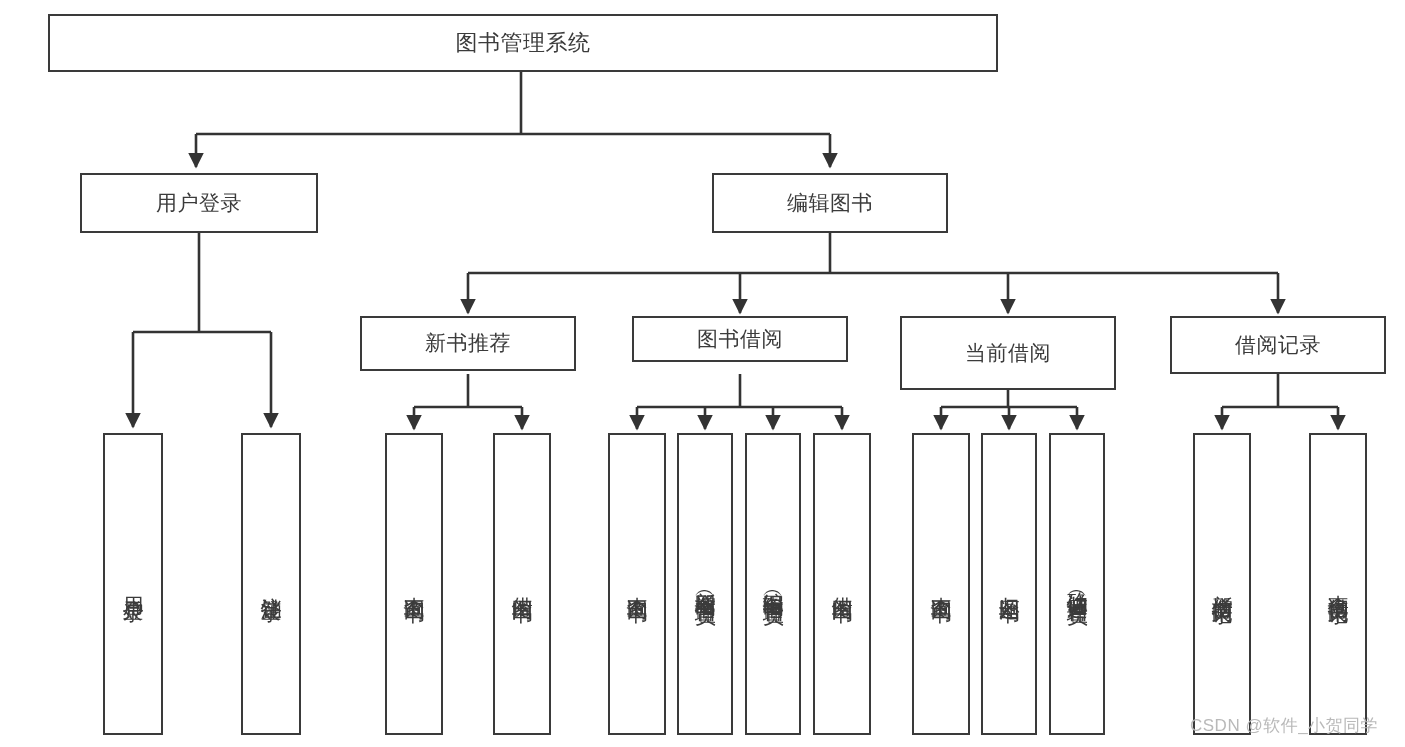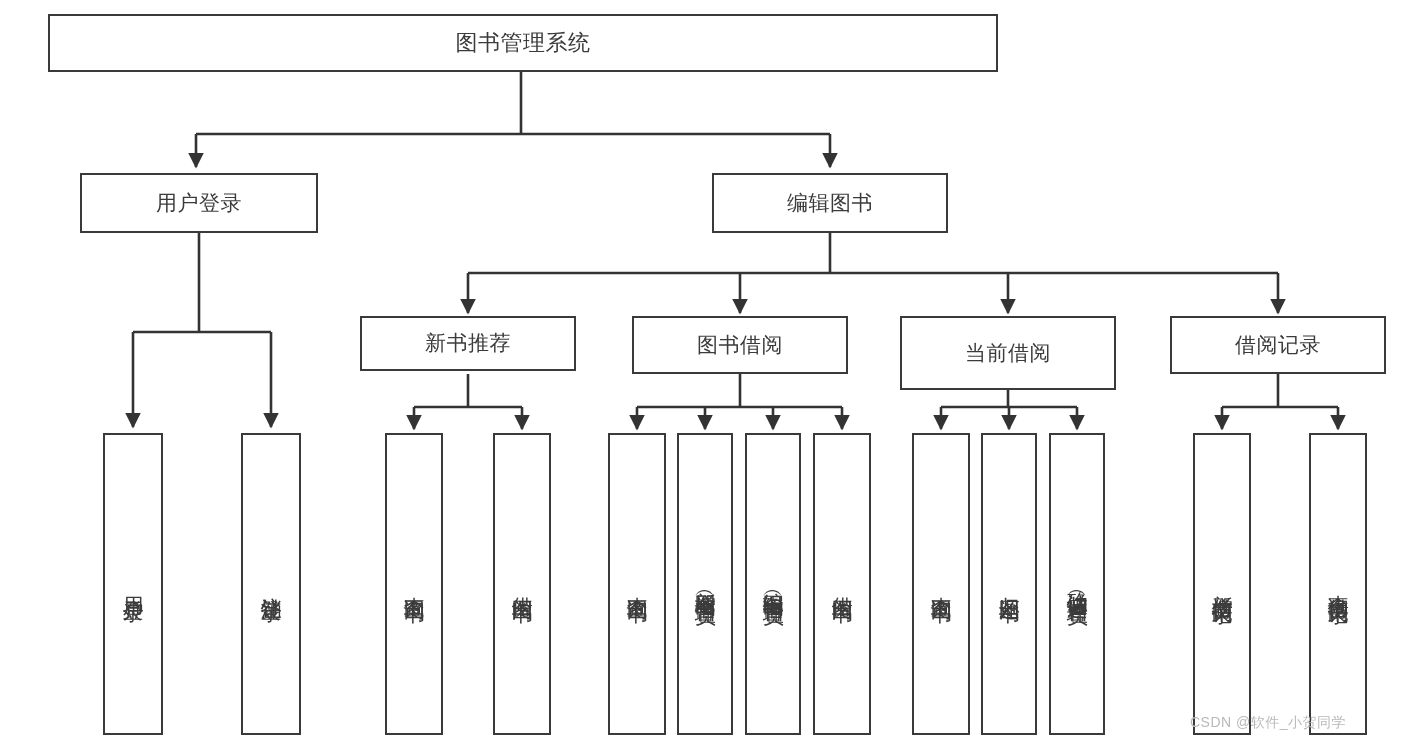--- a/index.html
+++ b/index.html
@@ -51,21 +51,21 @@
     padding: 4px 0;
     align-items: center;
     justify-content: center;
   }
   .node.root {
     font-size: 22px;
   }
   .watermark {
     position: absolute;
     color: #b9b9b9;
-    font-size: 14px;
+    font-size: 17px;
     letter-spacing: 0.5px;
     white-space: nowrap;
     font-family: "Liberation Sans", "DejaVu Sans", sans-serif;
   }
 </style>
 </head>
 <body>
 
 <div id="canvas">
 
@@ -118,21 +118,21 @@
       <path d="M 1338 407 L 1338 429" marker-end="url(#arrow)"></path>
     </g>
   </svg>
 
   <div class="node horiz root" style="left:20px; top:14px; width:950px; height:58px;margin-left:28px;">图书管理系统</div>
 
   <div class="node horiz" style="left:80px; top:173px; width:238px; height:60px;">用户登录</div>
   <div class="node horiz" style="left:712px; top:173px; width:236px; height:60px;">编辑图书</div>
 
   <div class="node horiz" style="left:360px; top:316px; width:216px; height:55px;">新书推荐</div>
-  <div class="node horiz" style="left:632px; top:316px; width:216px; height:58px;">图书借阅</div>
+  <div class="node horiz" style="left:632px; top:316px; width:216px; height:46px;">图书借阅</div>
   <div class="node horiz" style="left:900px; top:316px; width:216px; height:74px;">当前借阅</div>
   <div class="node horiz" style="left:1170px; top:316px; width:216px; height:58px;">借阅记录</div>
 
   <div class="node vert" style="left:103px; top:433px; width:60px; height:302px;">用户登录</div>
   <div class="node vert" style="left:241px; top:433px; width:60px; height:302px;">注销登录</div>
 
   <div class="node vert" style="left:385px; top:433px; width:58px; height:302px;">查询图书</div>
   <div class="node vert" style="left:493px; top:433px; width:58px; height:302px;">借阅图书</div>
 
   <div class="node vert" style="left:608px; top:433px; width:58px; height:302px;">查询图书</div>

